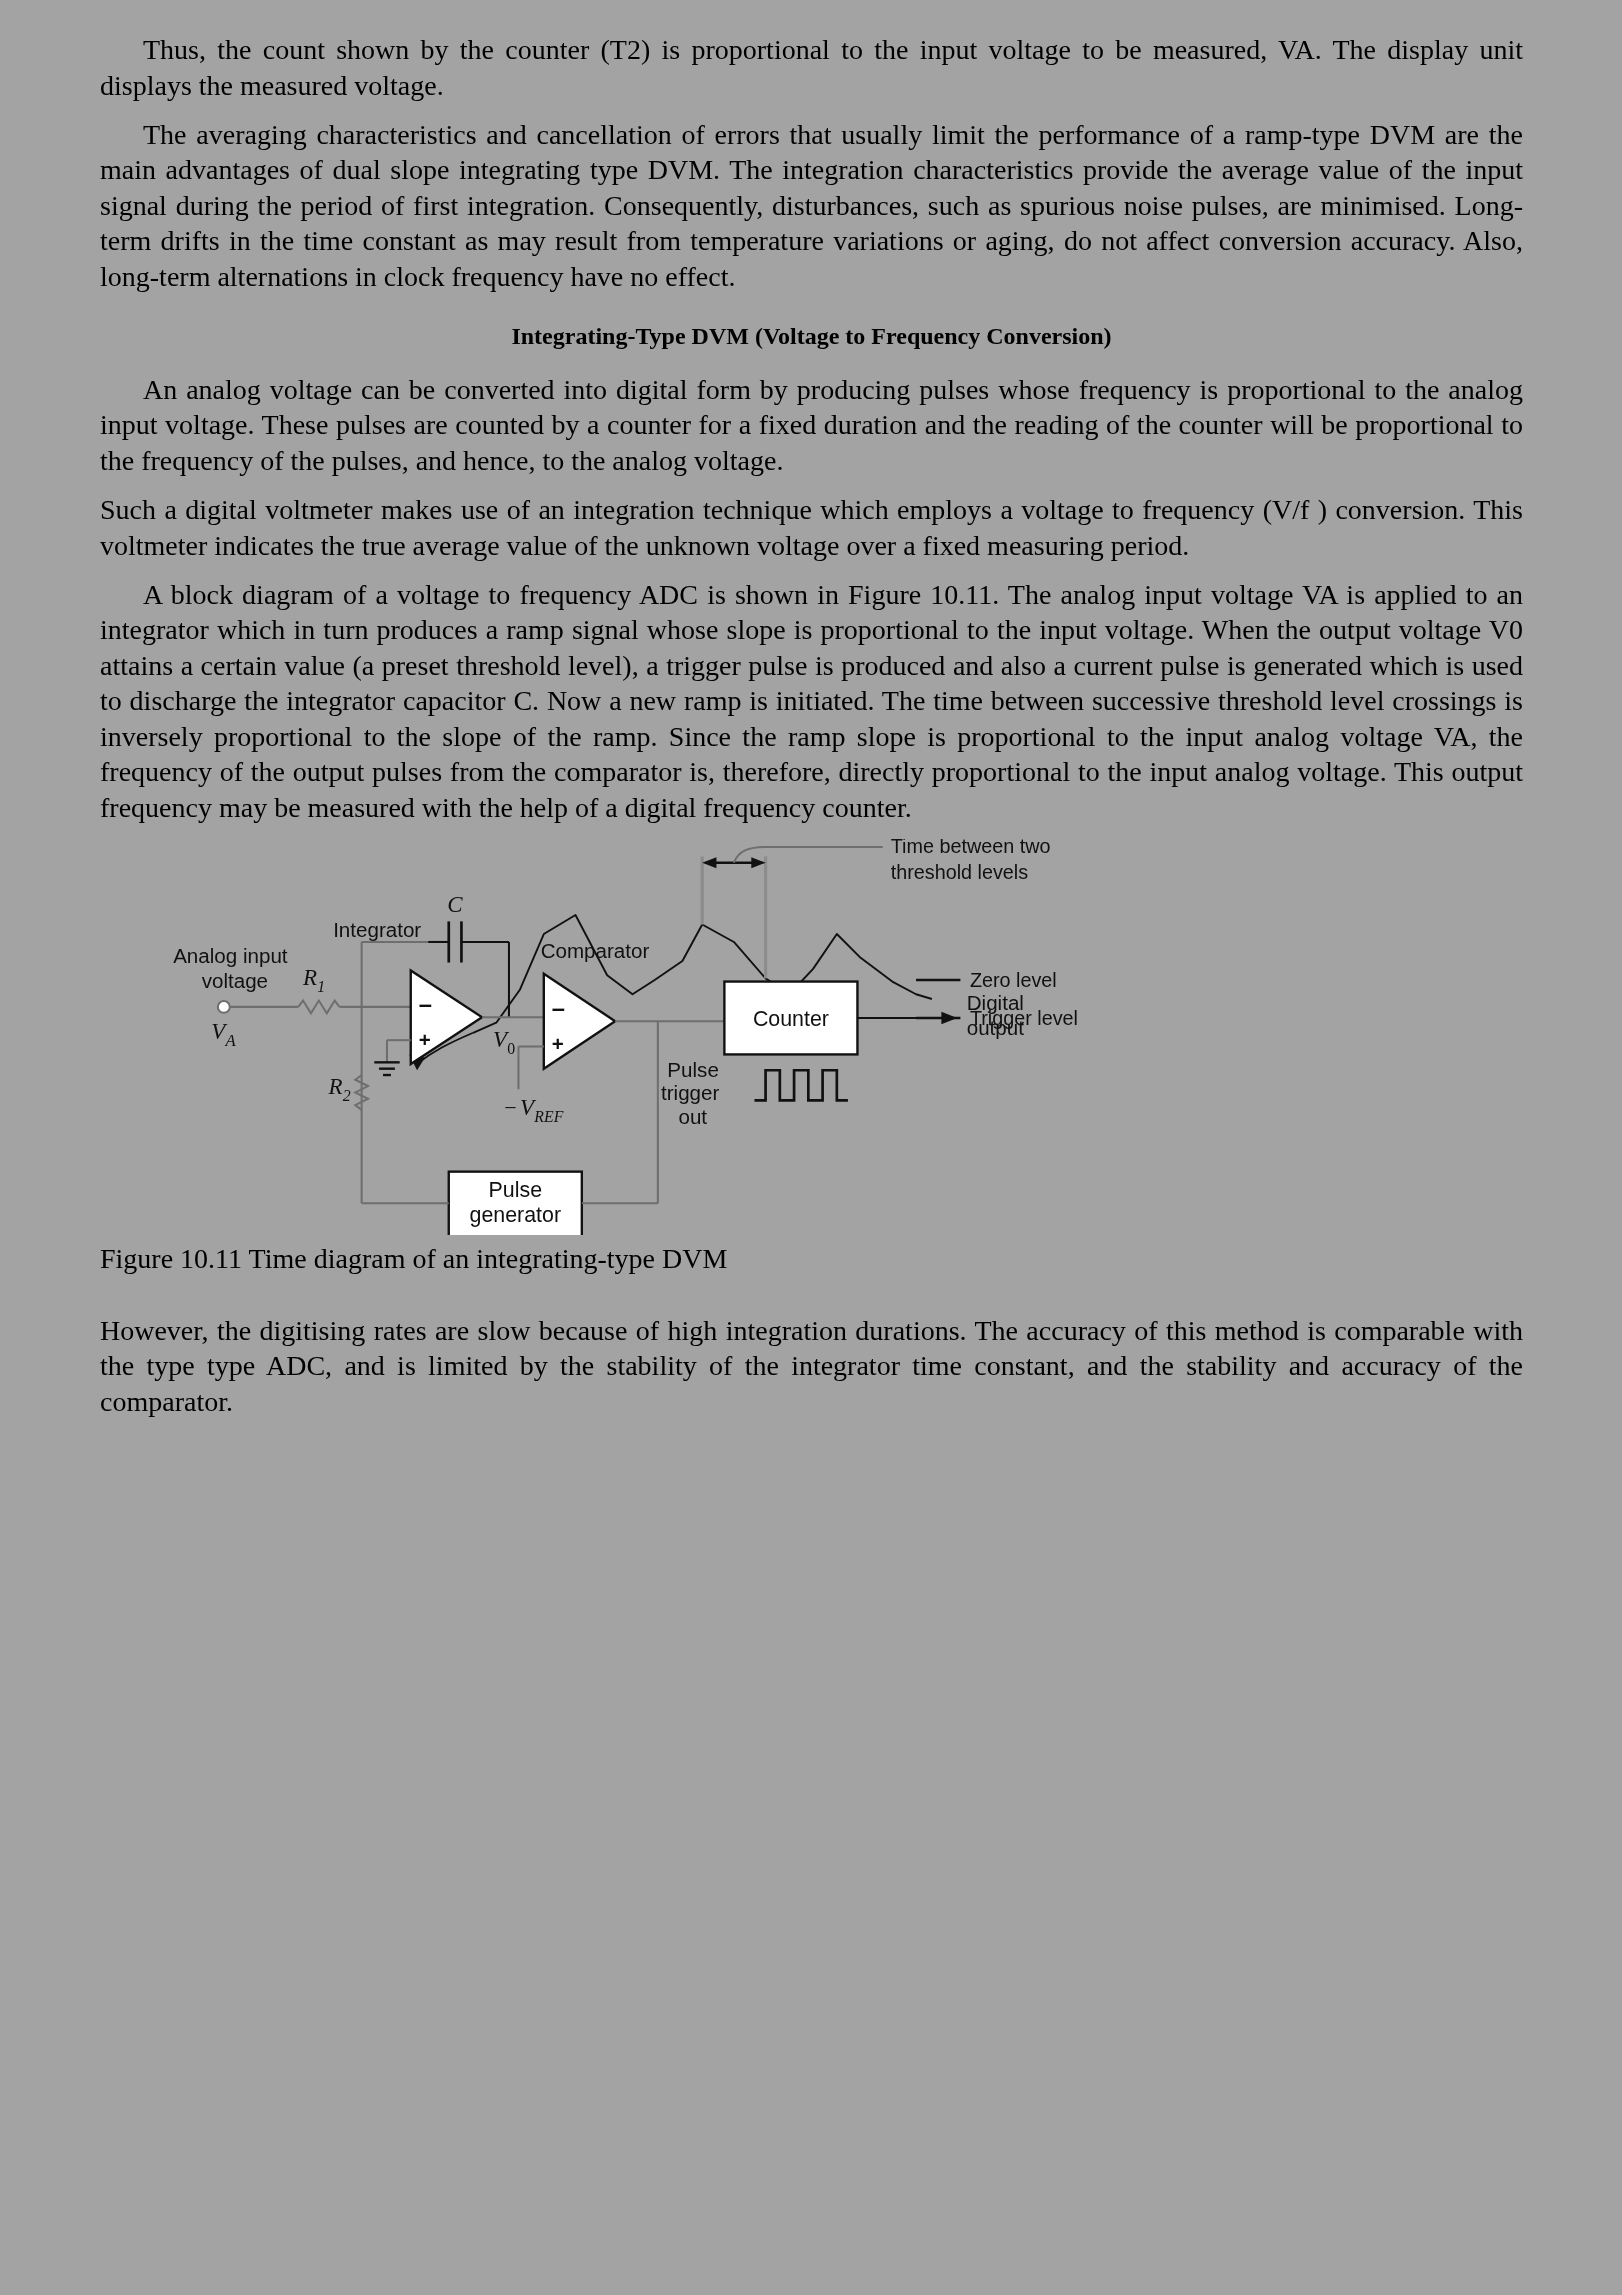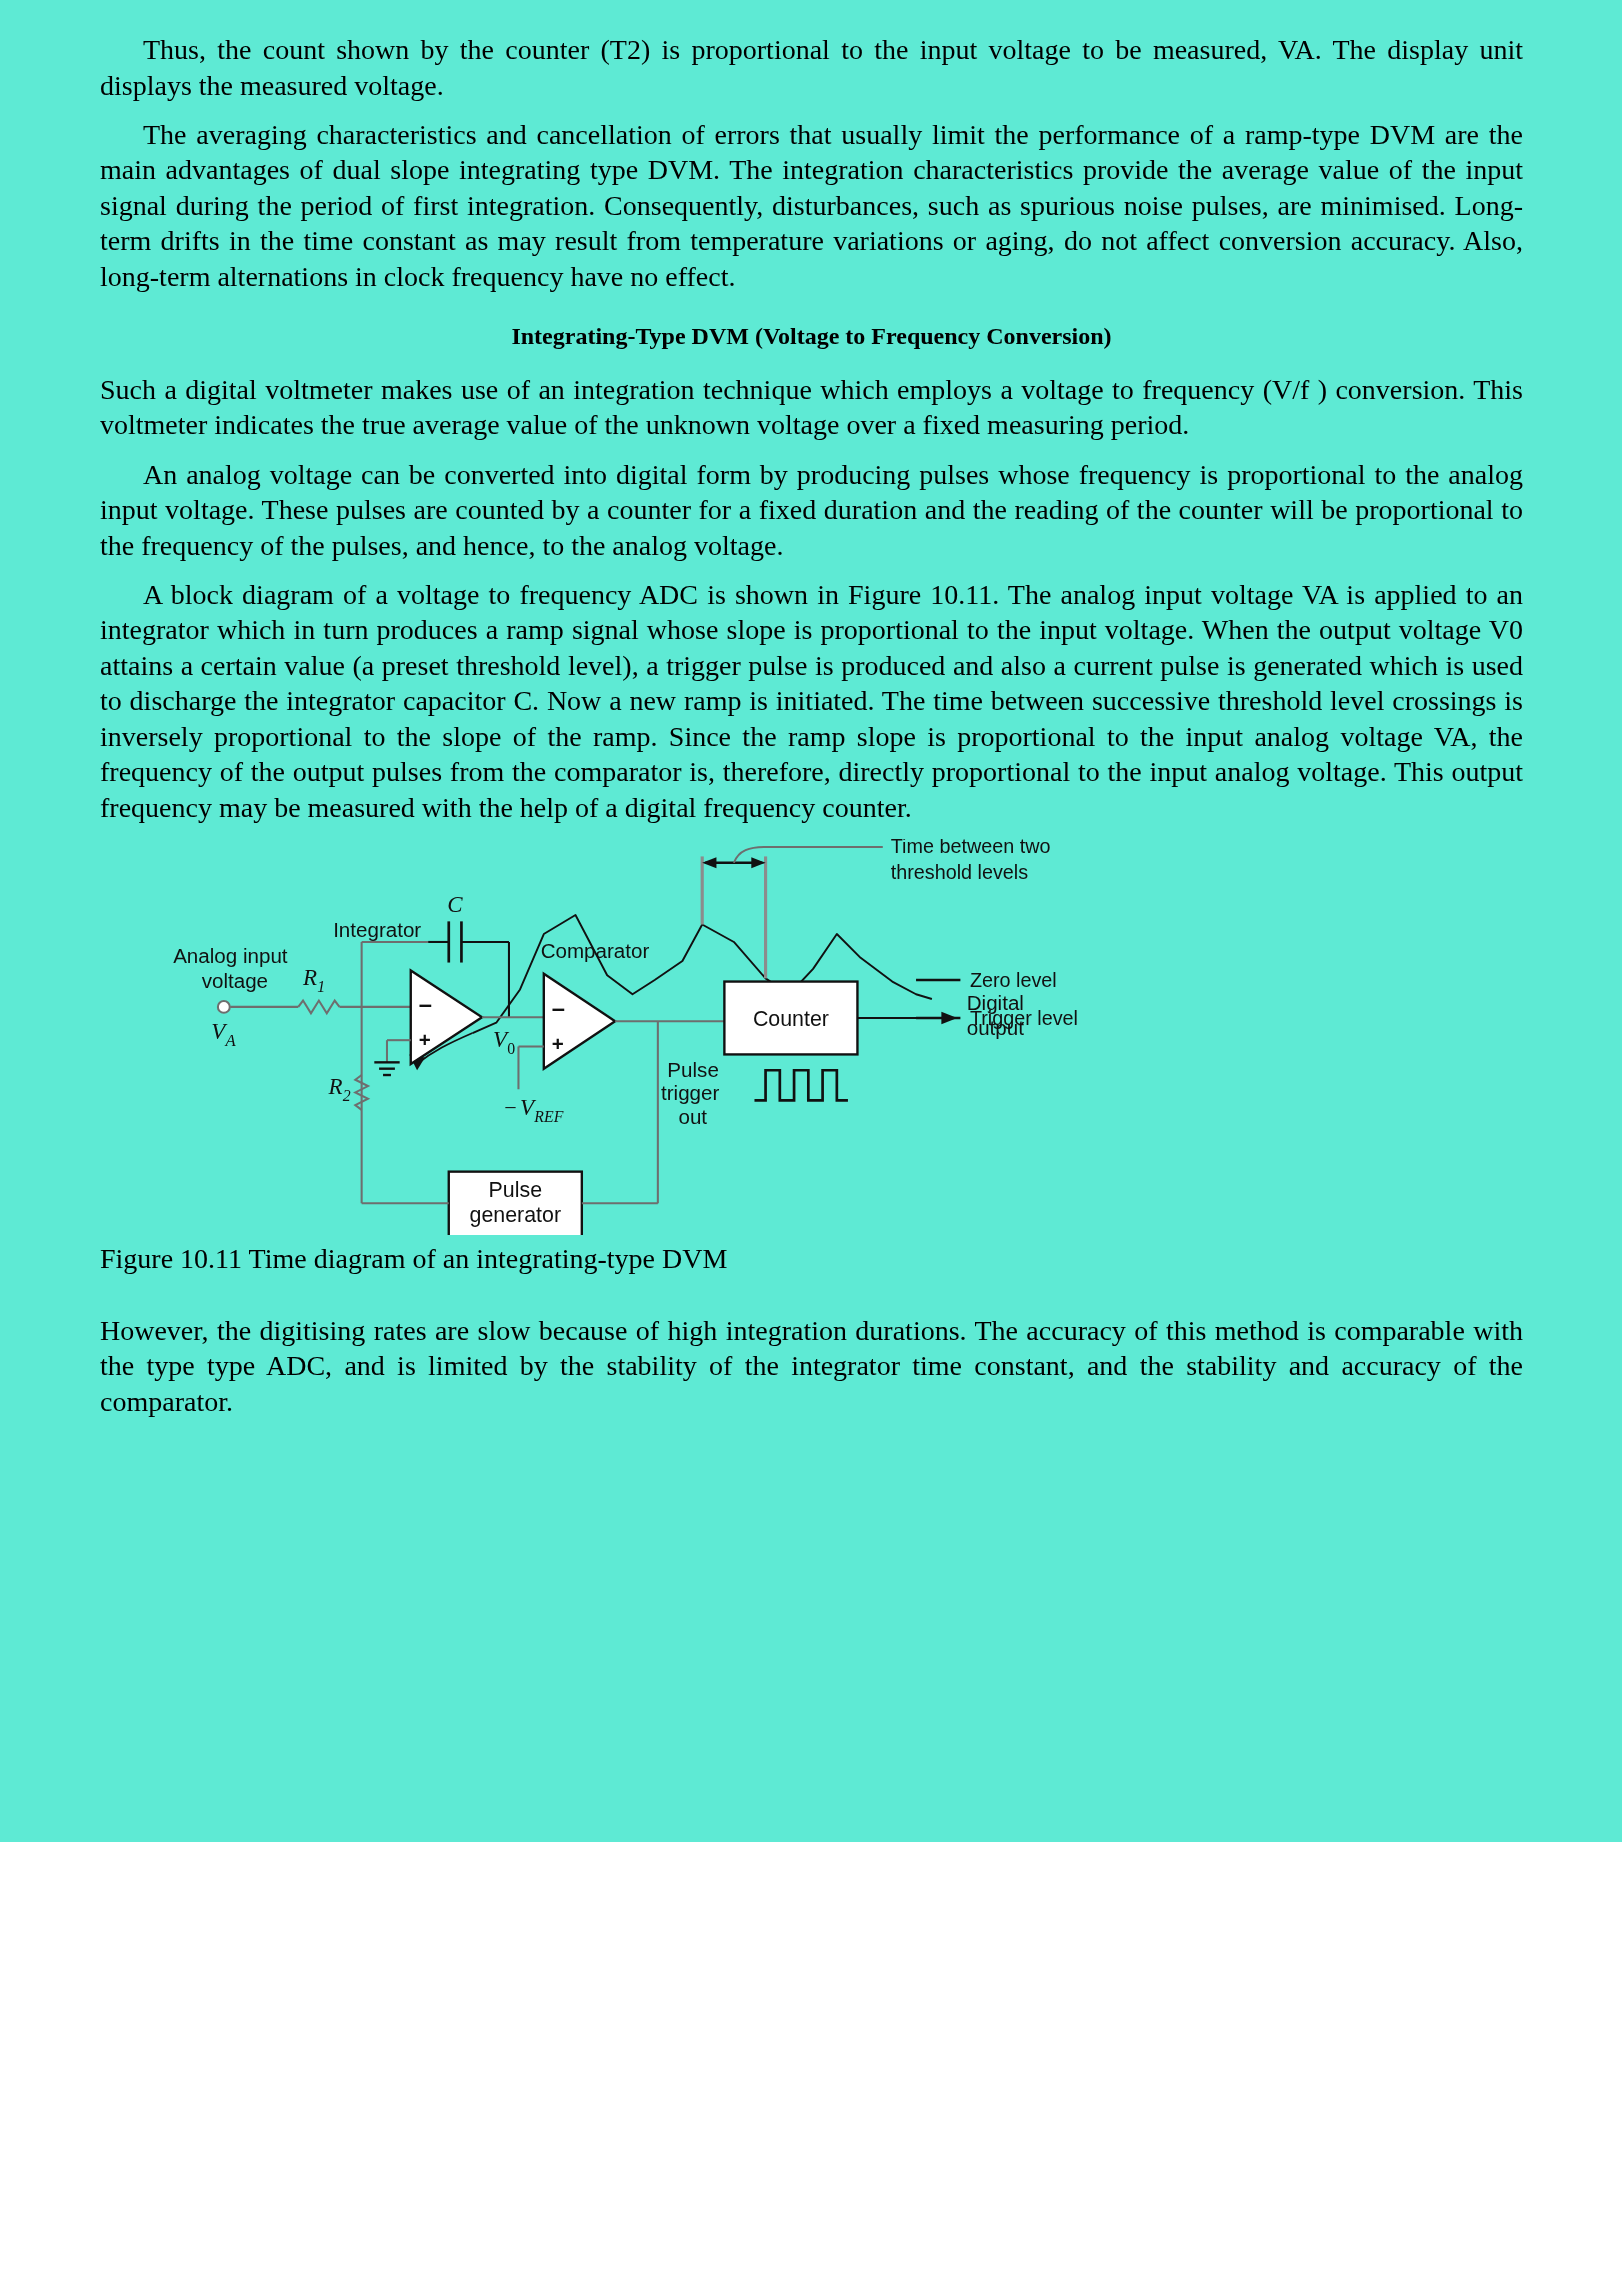--- a/index.html
+++ b/index.html
@@ -8,22 +8,22 @@
     padding: 0;
     background: #ffffff;
   }
   body {
     font-family: "Liberation Serif", "DejaVu Serif", serif;
     color: #000000;
   }
   .page {
     position: relative;
     width: 1622px;
-    height: 1842px;
-    background: #5eead4;
+    height: 2295px;
+    background: #a3a3a3;
     overflow: hidden;
     box-sizing: border-box;
   }
   .content {
     position: absolute;
     left: 100px;
     top: 0;
     width: 1423px;
   }
 
@@ -72,23 +72,23 @@
   <div class="content">
 
     <div class="spacer-md"></div>
 
     <p class="body-par indent">Thus, the count shown by the counter (T2) is proportional to the input voltage to be measured, VA. The display unit displays the measured voltage.</p>
 
     <p class="body-par indent">The averaging characteristics and cancellation of errors that usually limit the performance of a ramp-type DVM are the main advantages of dual slope integrating type DVM. The integration characteristics provide the average value of the input signal during the period of first integration. Consequently, disturbances, such as spurious noise pulses, are minimised. Long-term drifts in the time constant as may result from temperature variations or aging, do not affect conversion accuracy. Also, long-term alternations in clock frequency have no effect.</p>
 
     <h2 class="section-head">Integrating-Type DVM (Voltage to Frequency Conversion)</h2>
 
+    <p class="body-par indent">An analog voltage can be converted into digital form by producing pulses whose frequency is proportional to the analog input voltage. These pulses are counted by a counter for a fixed duration and the reading of the counter will be proportional to the frequency of the pulses, and hence, to the analog voltage.</p>
+
     <p class="body-par no-indent">Such a digital voltmeter makes use of an integration technique which employs a voltage to frequency (V/f ) conversion. This voltmeter indicates the true average value of the unknown voltage over a fixed measuring period.</p>
-
-    <p class="body-par indent">An analog voltage can be converted into digital form by producing pulses whose frequency is proportional to the analog input voltage. These pulses are counted by a counter for a fixed duration and the reading of the counter will be proportional to the frequency of the pulses, and hence, to the analog voltage.</p>
 
     <p class="body-par indent">A block diagram of a voltage to frequency ADC is shown in Figure 10.11. The analog input voltage VA is applied to an integrator which in turn produces a ramp signal whose slope is proportional to the input voltage. When the output voltage V0 attains a certain value (a preset threshold level), a trigger pulse is produced and also a current pulse is generated which is used to discharge the integrator capacitor C. Now a new ramp is initiated. The time between successive threshold level crossings is inversely proportional to the slope of the ramp. Since the ramp slope is proportional to the input analog voltage VA, the frequency of the output pulses from the comparator is, therefore, directly proportional to the input analog voltage. This output frequency may be measured with the help of a digital frequency counter.</p>
 
     <div class="figure-wrap">
       <svg width="1423" height="396" viewBox="0 0 1796 500" xmlns="http://www.w3.org/2000/svg">
 
         <polyline points="470,245 500,232 530,190 560,120 600,96 640,172 672,196 700,178 735,154 760,108 800,130 840,176 870,196 900,164 930,120 960,150 1000,180 1030,196 1050,202" fill="none" stroke="#111111" stroke-width="2.4" stroke-linejoin="round"></polyline>
 
         <path d="M470,245 C440,258 420,268 400,284" fill="none" stroke="#111111" stroke-width="2.2"></path>
         <polygon points="400,292 390,272 410,276" fill="#111111"></polygon>

